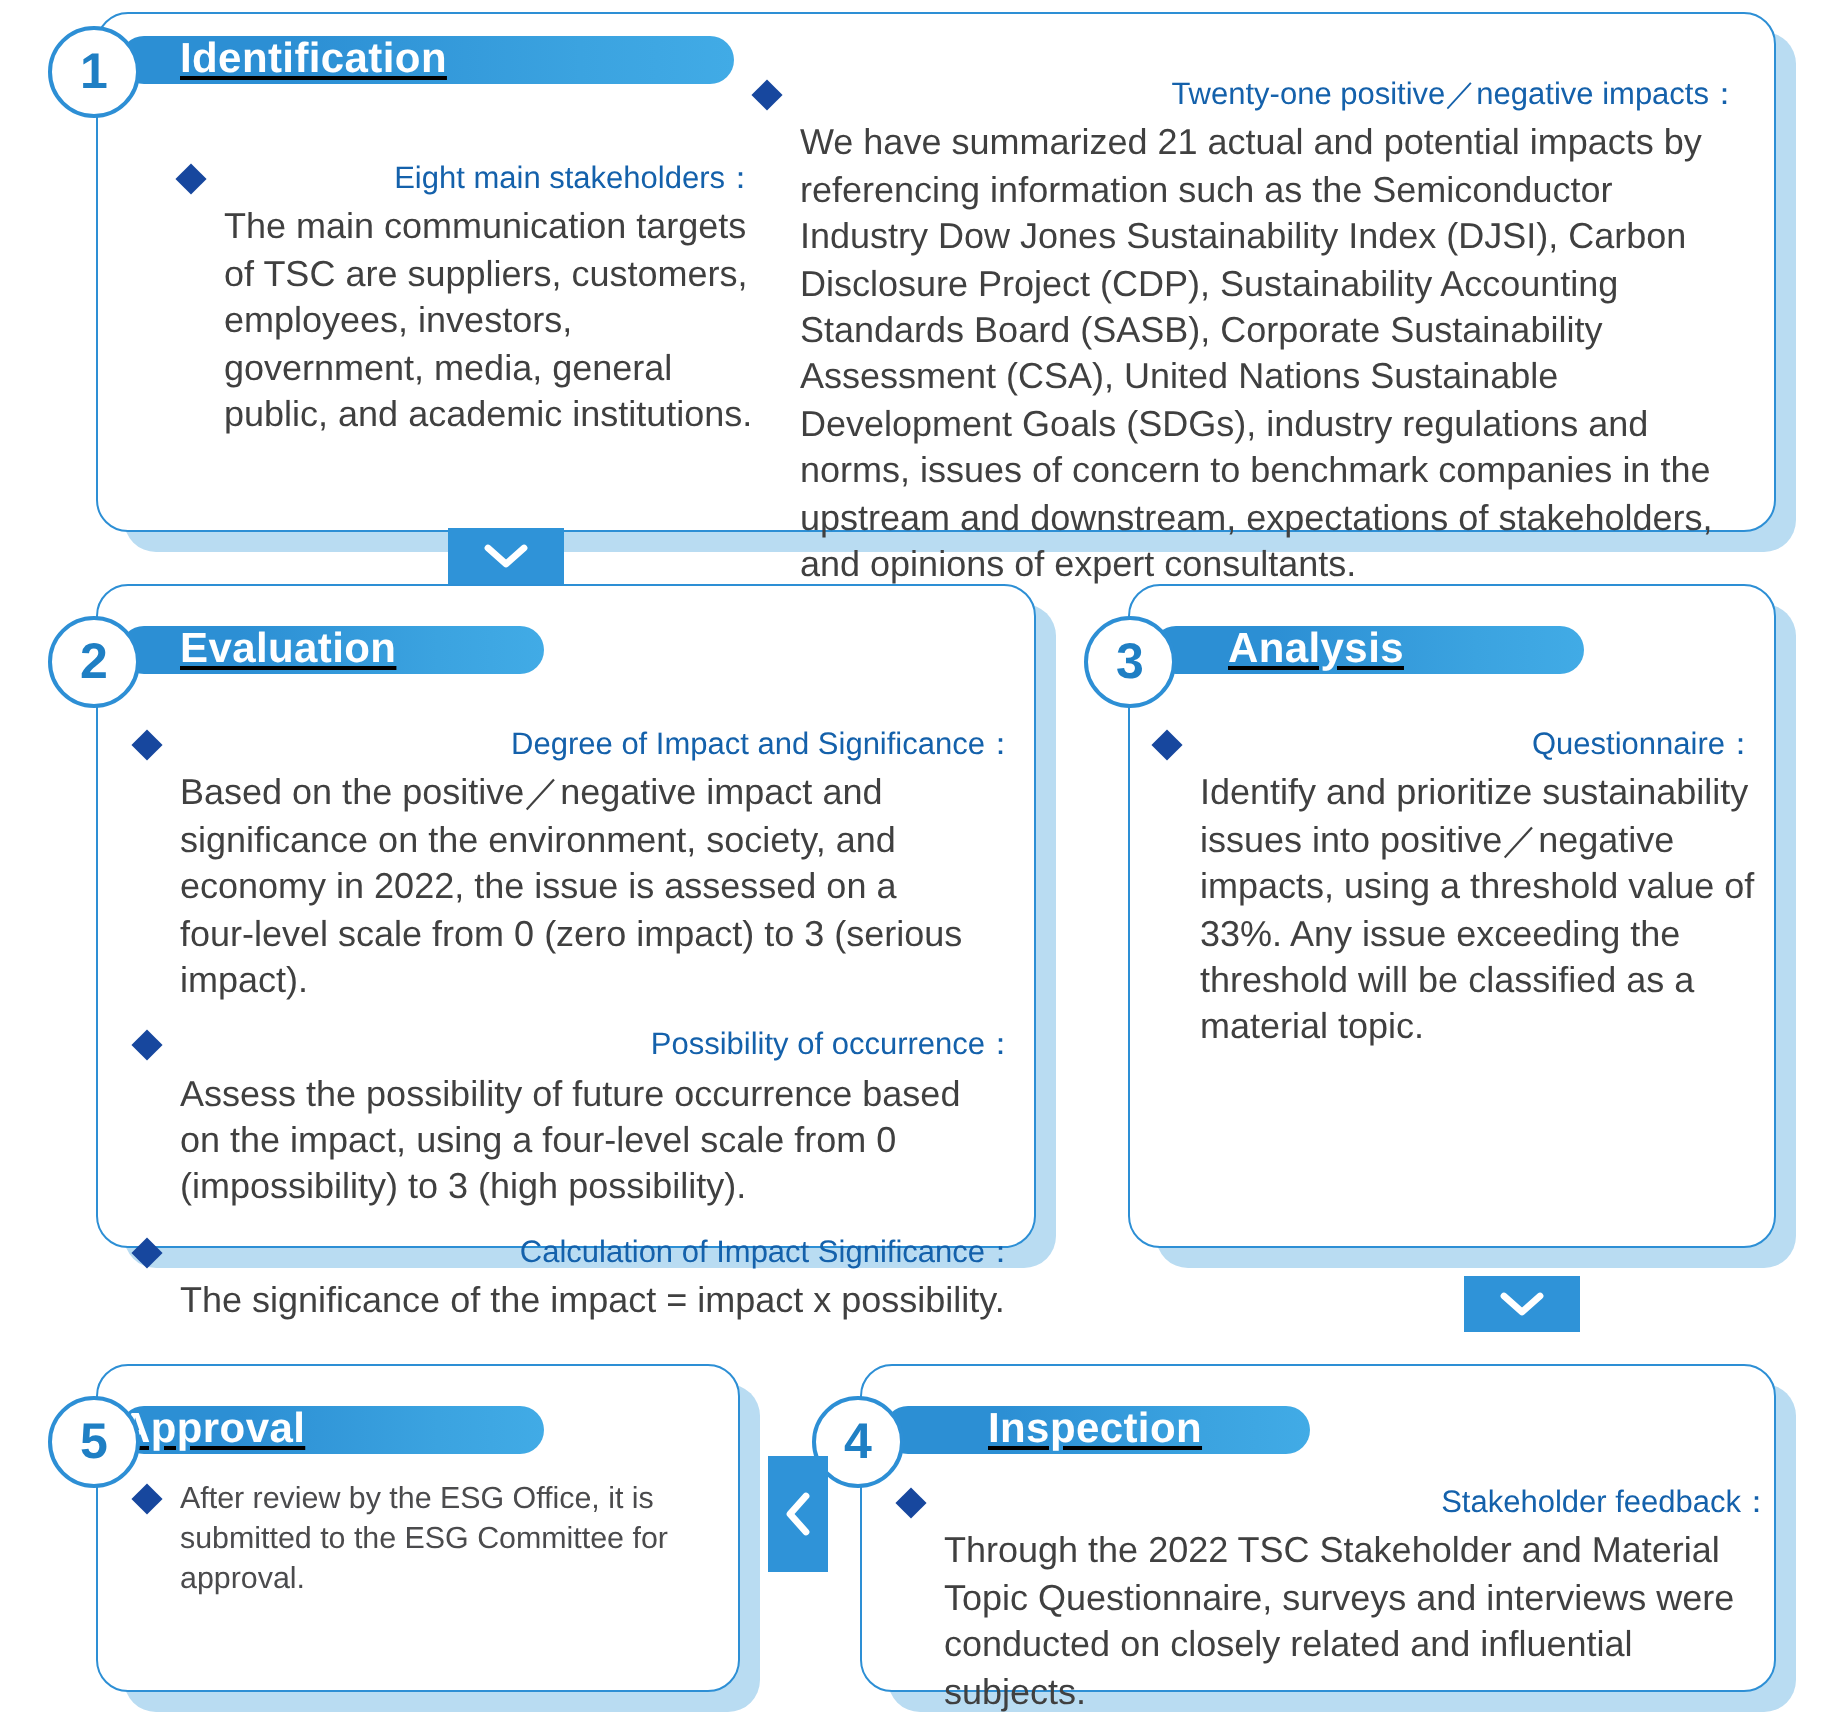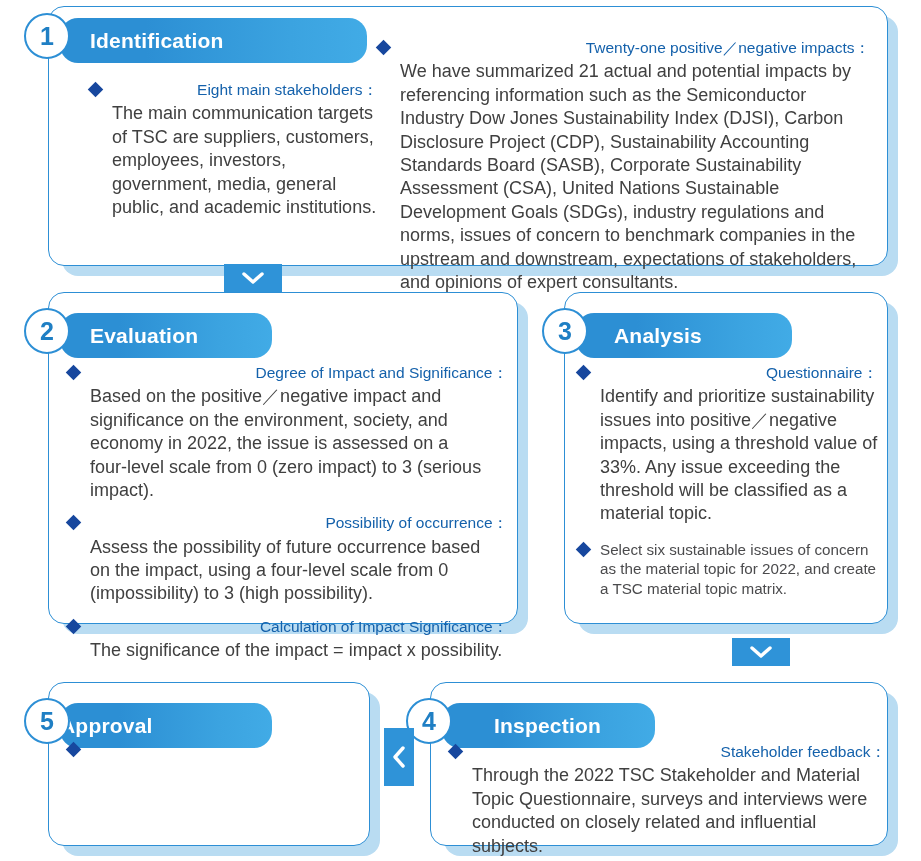--- a/index.html
+++ b/index.html
@@ -34,26 +34,27 @@
   .card-shadow {
     position: absolute;
     background: #b9dcf2;
     border-radius: 16px;
     z-index: 1;
   }
 
   
   .pill {
     position: absolute;
-    height: 45px;
+    height: 24px;
     border-radius: 18px;
     background: linear-gradient(to right, #2c8fd4 0%, #2c8fd4 28%, #3ba3e0 75%, #41abe6 100%);
     display: flex;
     align-items: center;
     z-index: 5;
+    text-decoration: underline;
   }
   .pill-label {
     color: #ffffff;
     font-size: 21px;
     font-weight: bold;
     letter-spacing: .2px;
     white-space: nowrap;
   }
   .numcircle {
     position: absolute;
@@ -213,26 +214,20 @@
   </div>
 
   <div class="body" style="left:578px; top:363px; width:300px;">
     <div class="item">
       <div class="item-head">
         <span class="diamond"></span>
         <span>Questionnaire</span><span class="colon">：</span>
       </div>
       <div class="item-text" style="width:288px;">Identify and prioritize sustainability issues into positive／negative impacts, using a threshold value of 33%. Any issue exceeding the threshold will be classified as a material topic.</div>
     </div>
-    <div class="item" style="margin-top:14px;">
-      <div class="item-plain" style="width:288px;">
-        <span class="diamond"></span>
-        <span>Select six sustainable issues of concern as the material topic for 2022, and create a TSC material topic matrix.</span>
-      </div>
-    </div>
   </div>
 
   <div class="conn" style="left:732px; top:638px; width:58px; height:28px;">
     <svg class="chev" width="22" height="14" viewBox="0 0 22 14">
       <path d="M2 3 L11 11 L20 3" fill="none" stroke="#ffffff" stroke-width="3.4" stroke-linecap="round" stroke-linejoin="round"></path>
     </svg>
   </div>
 
   <div class="conn" style="left:384px; top:728px; width:30px; height:58px;">
     <svg class="chev" width="14" height="22" viewBox="0 0 14 22">
@@ -267,17 +262,18 @@
     <span class="pill-label" style="">Approval</span>
   </div>
   <div class="numcircle" style="left:24px; top:698px;">
     <span>5</span>
   </div>
 
   <div class="body" style="left:68px; top:740px; width:300px;">
     <div class="item">
       <div class="item-plain" style="width:262px;">
         <span class="diamond"></span>
+        <span>After review by the ESG Office, it is submitted to the ESG Committee for approval.</span>
       </div>
     </div>
   </div>
 
 </div>
 
 </body></html>

